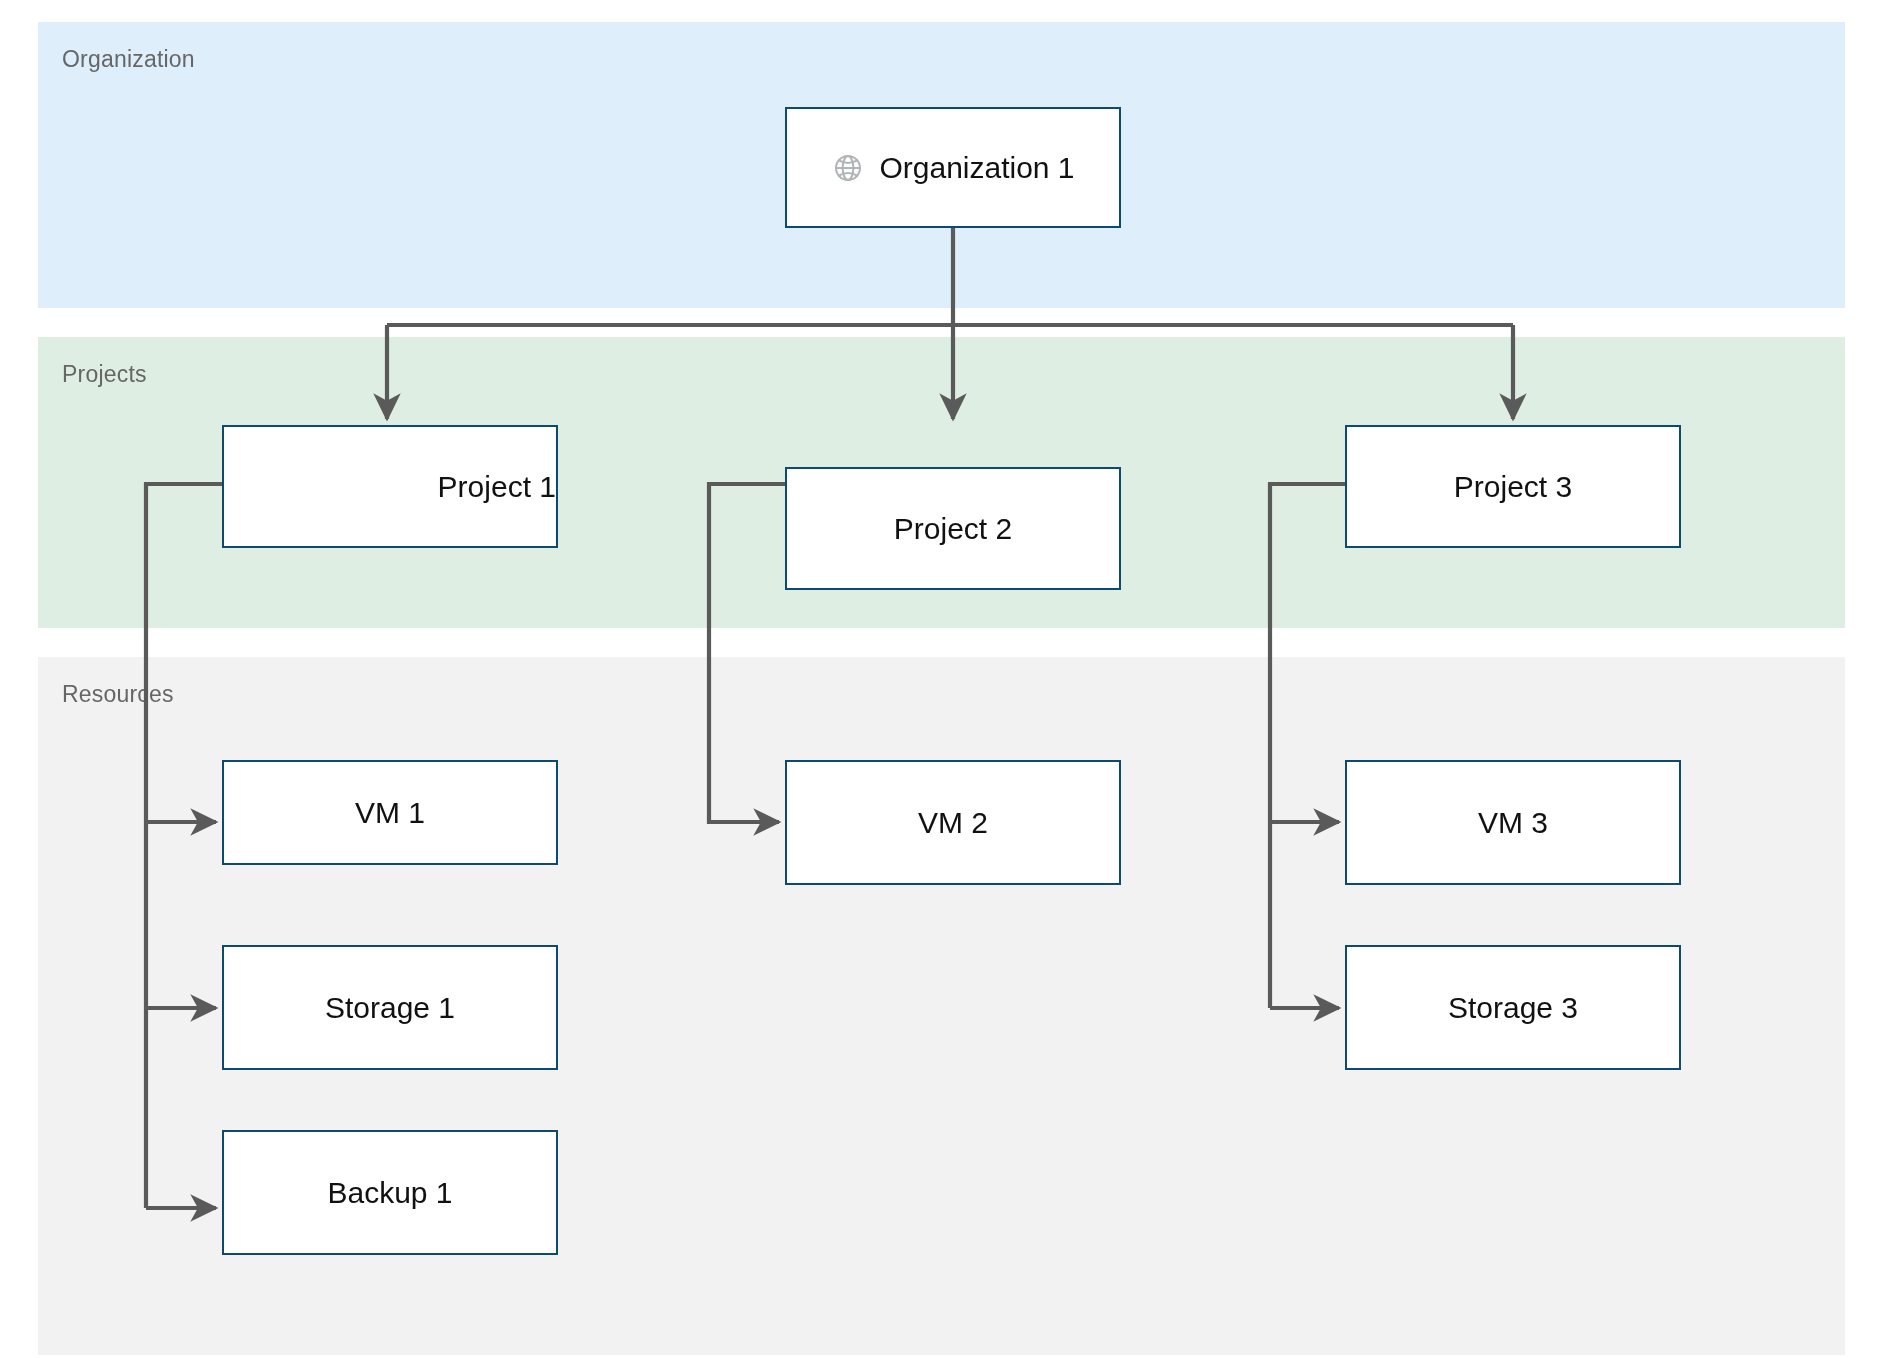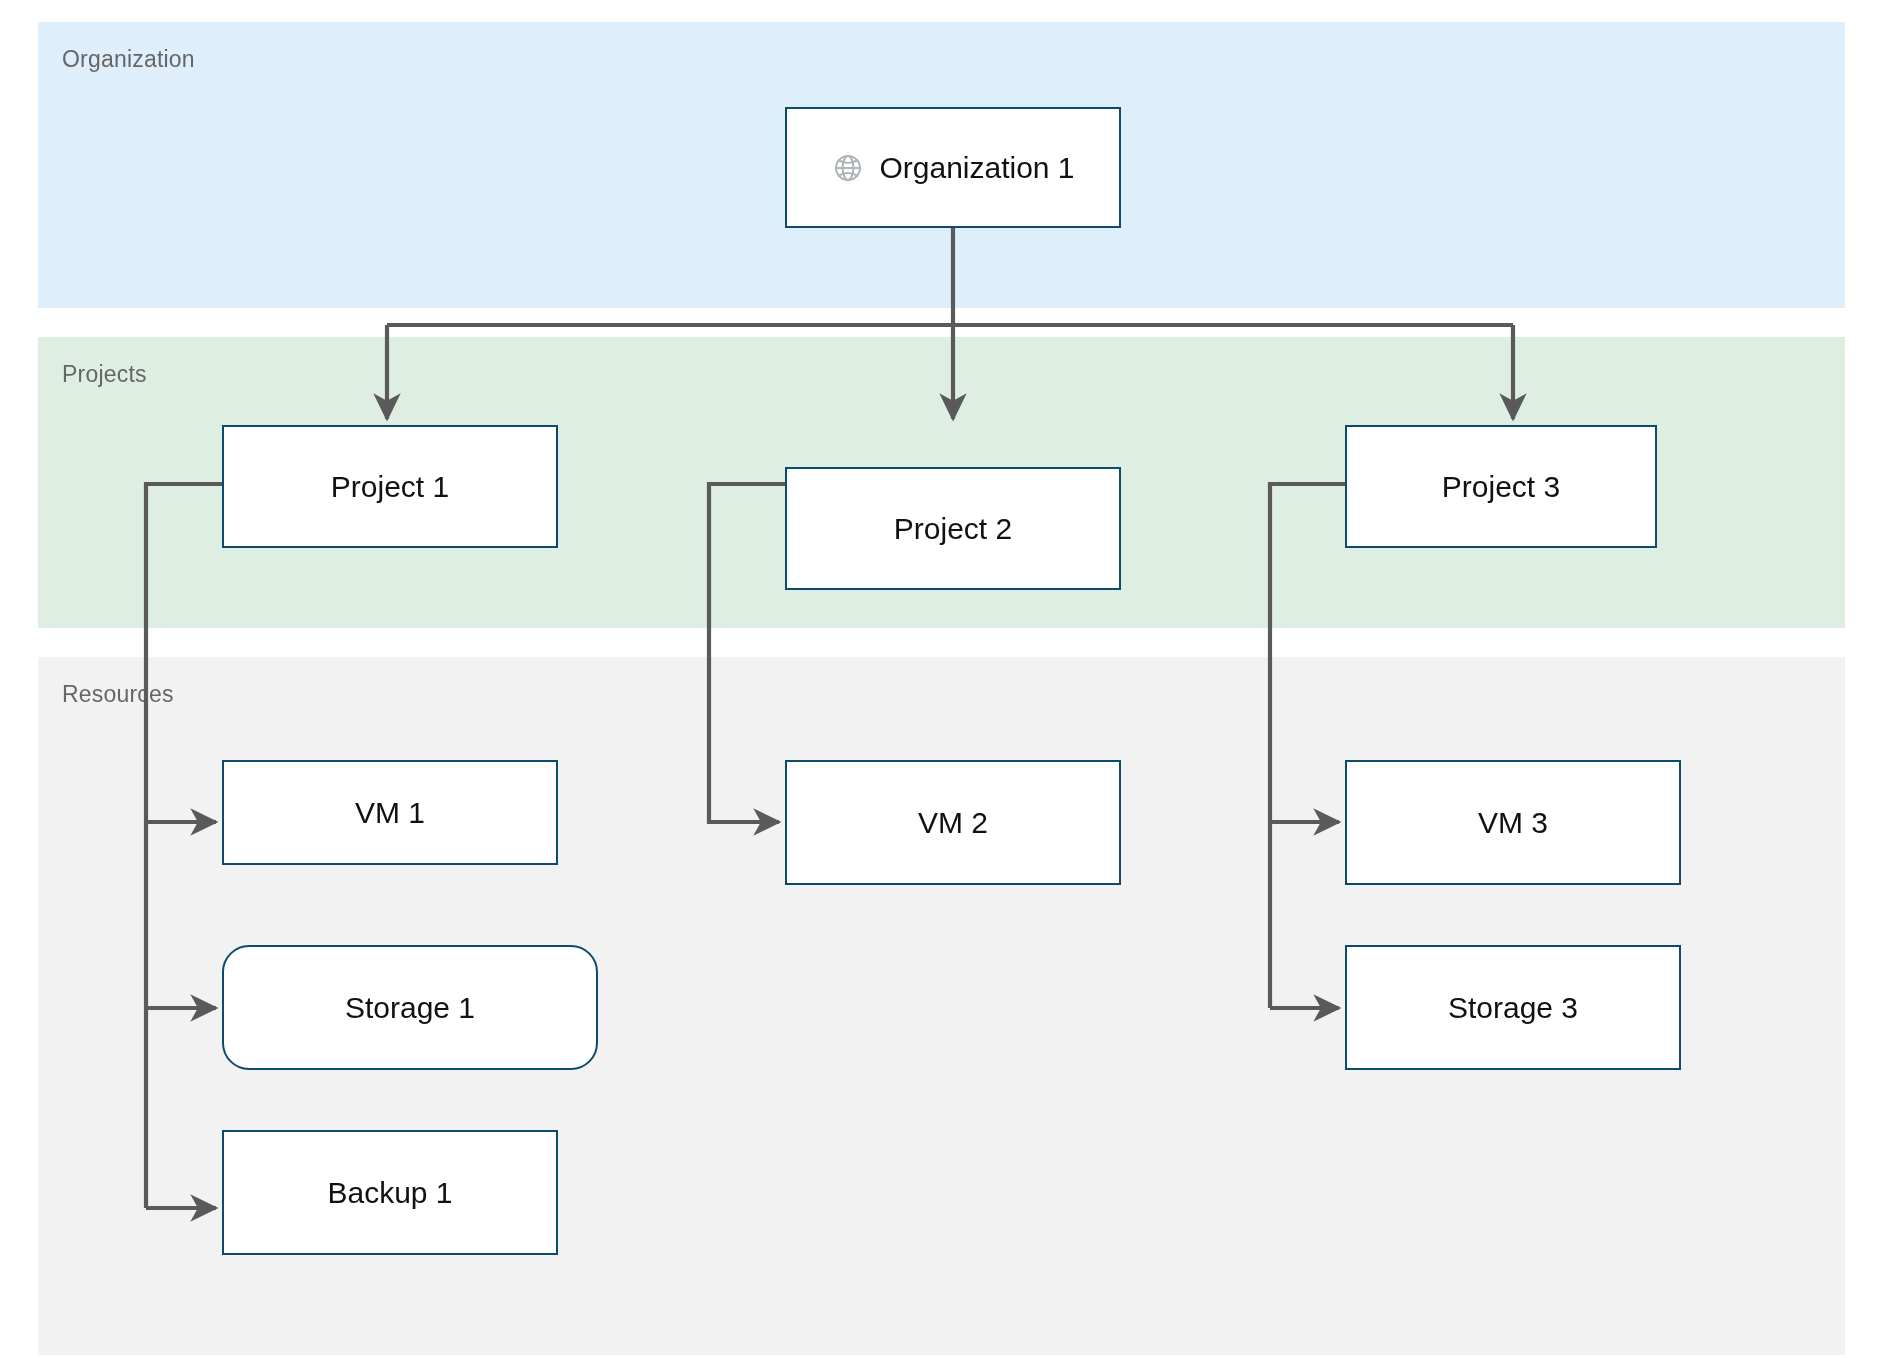--- a/index.html
+++ b/index.html
@@ -62,27 +62,27 @@
     height: 34px;
     margin-right: 14px;
     flex: 0 0 auto;
   }
   .node-icon svg { display: block; }
 
   
   #node-org { left: 785px; top: 107px; width: 336px; height: 121px; }
 
   
-  #node-project-1 { left: 222px;  top: 425px; width: 336px; height: 123px; }
+  #node-project-1 { left: 222px;  top: 425px; width: 336px; height: 123px; justify-content: flex-end; }
   #node-project-2 { left: 785px;  top: 425px; width: 336px; height: 123px; margin-top: 42px; }
-  #node-project-3 { left: 1345px; top: 425px; width: 312px; height: 123px; text-align: center; }
+  #node-project-3 { left: 1345px; top: 425px; width: 336px; height: 123px; text-align: center; }
 
   
   #node-vm-1      { left: 222px;  top: 760px;  width: 336px; height: 105px; }
-  #node-storage-1 { left: 222px;  top: 945px;  width: 376px; height: 125px; border-radius: 27px; }
+  #node-storage-1 { left: 222px;  top: 945px;  width: 336px; height: 125px; }
   #node-backup-1  { left: 222px;  top: 1130px; width: 336px; height: 125px; align-items: center; }
   #node-vm-2      { left: 785px;  top: 760px;  width: 336px; height: 125px; }
   #node-vm-3      { left: 1345px; top: 760px;  width: 336px; height: 125px; }
   #node-storage-3 { left: 1345px; top: 945px;  width: 336px; height: 125px; justify-content: center; }
 
   
   #connectors {
     position: absolute;
     left: 0;
     top: 0;

